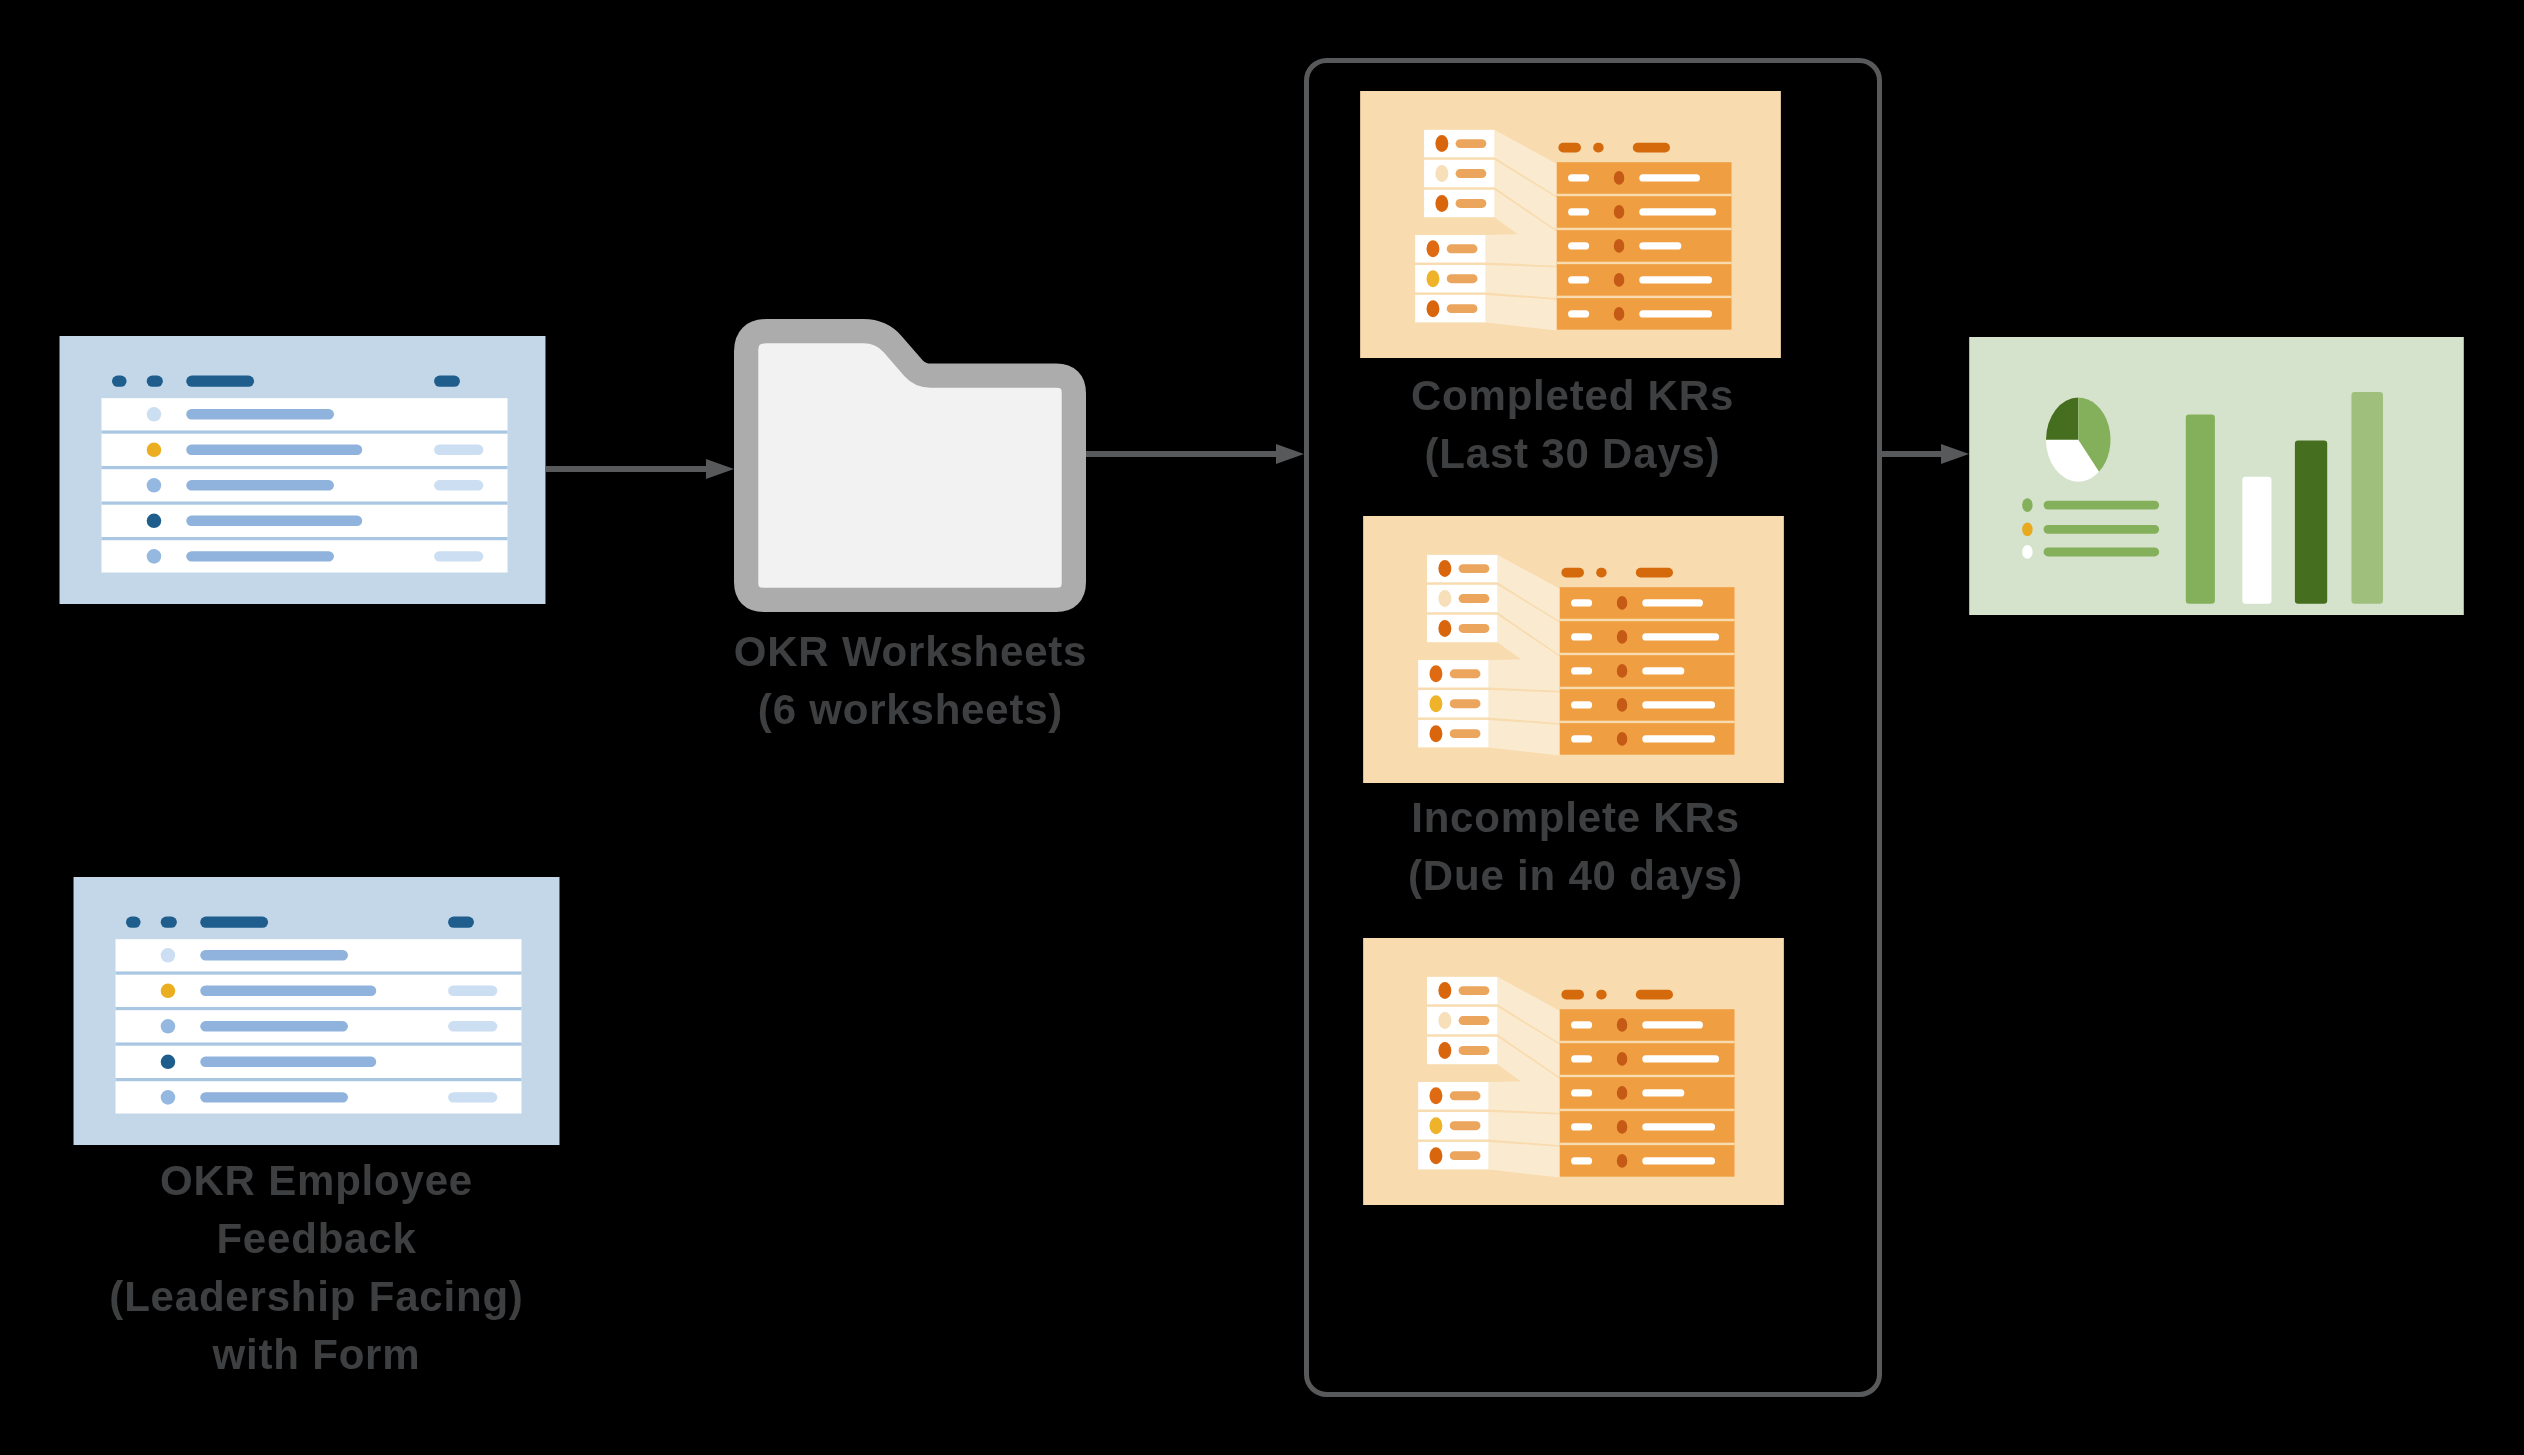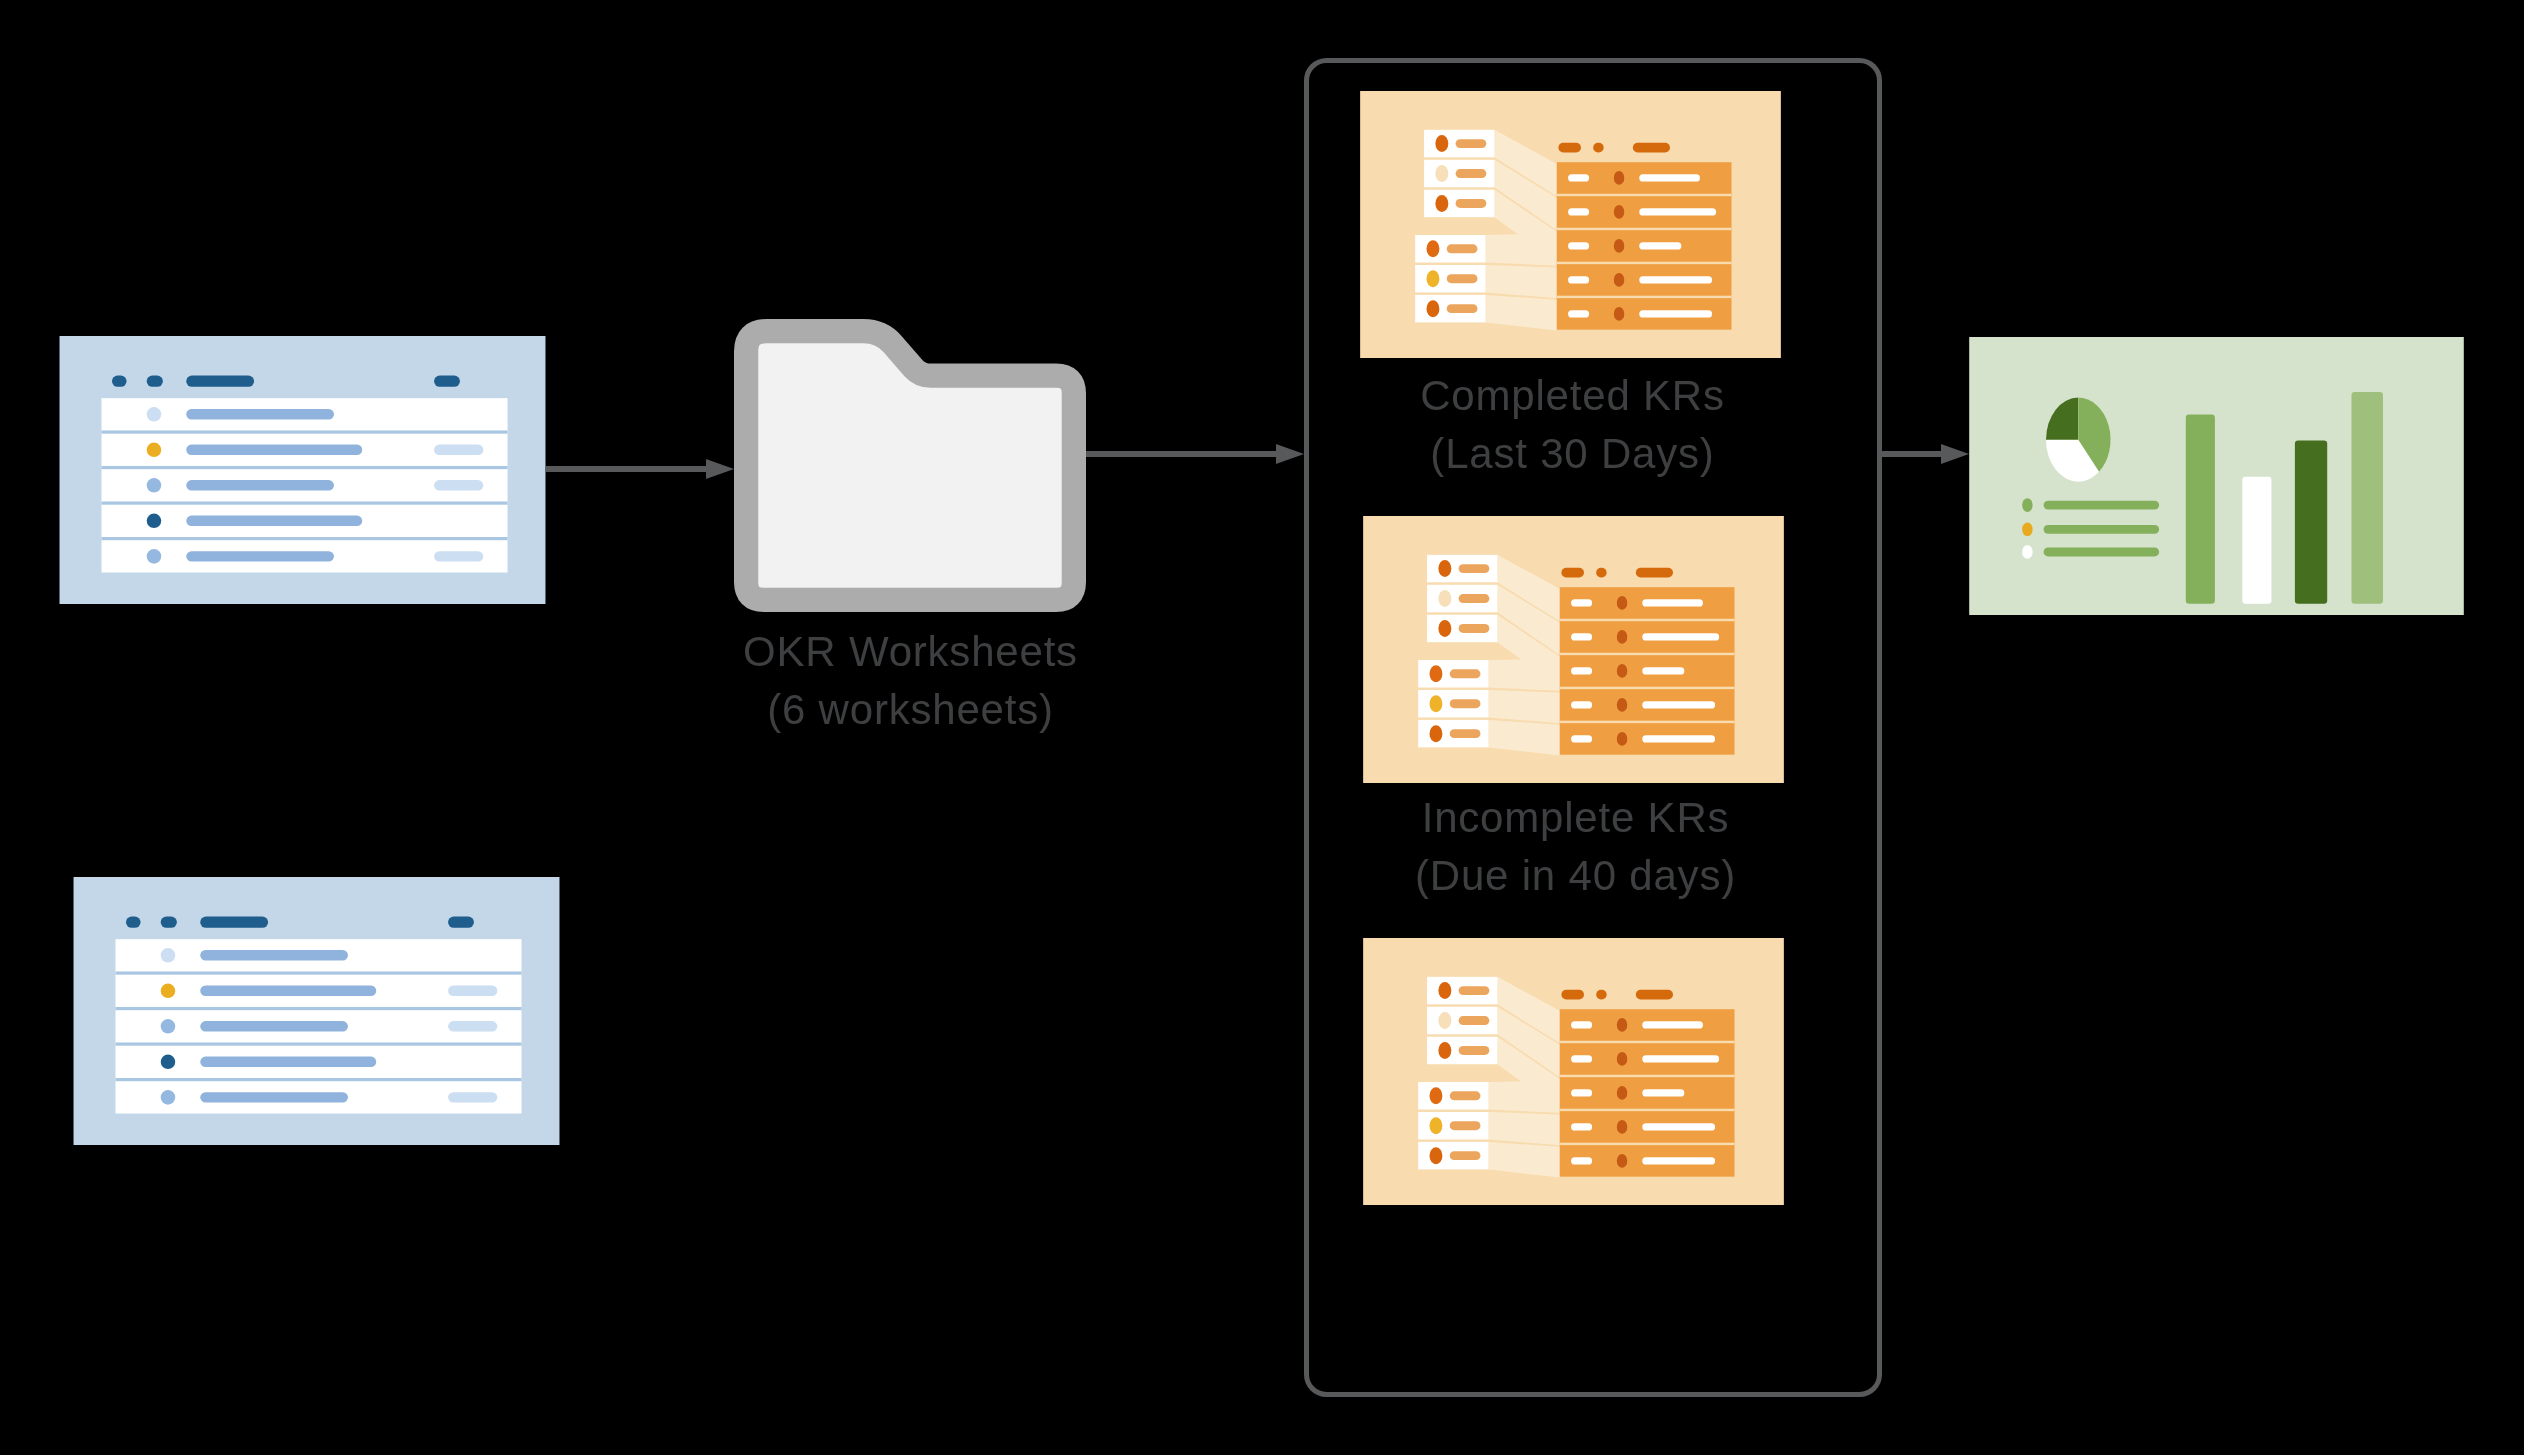--- a/index.html
+++ b/index.html
@@ -1,19 +1,19 @@
 <!DOCTYPE html>
 <html style="--background: #000000; --label-text: #3E3F41; --connector-gray: #58595B; --white: #FFFFFF; --sheet-bg: #C3D7E9; --sheet-dark-blue: #1F5D8D; --sheet-bar-blue: #8FB3DC; --sheet-pale-blue: #CCDEF1; --sheet-light-blue: #95B8E1; --sheet-amber: #EBAE21; --sheet-separator: #A9C7E2; --folder-gray: #ACACAC; --folder-fill: #F2F2F2; --report-bg: #F8DBAE; --report-row-orange: #EF9F42; --report-dark-orange: #D56A0D; --report-row-dot: #C45A15; --report-card-bar: #ECA55C; --report-dot-dark: #D9660D; --report-dot-pale: #F6DFB9; --report-dot-amber: #EFB32A; --report-dot-orange: #E06A12; --dash-bg: #D6E3CC; --dash-green-medium: #85B05B; --dash-green-dark: #456F1E; --dash-green-light: #9FC07C; --dash-amber: #E8A91E;font-size:13px"><head>
 <meta charset="utf-8">
 <style>
   html,body{margin:0;padding:0;background:#000;}
   .scene{position:relative;width:2525px;height:1456px;background:var(--background,#000);overflow:hidden;
          font-family:"Liberation Sans", sans-serif;}
   .icon{position:absolute;display:block;}
-  .label{position:absolute;text-align:center;font-size:42px;line-height:58px;font-weight:400;
+  .label{position:absolute;text-align:center;font-size:42px;line-height:58px;font-weight:700;
          letter-spacing:0.8px;color:var(--label-text,#3E3F41);white-space:pre-line;}
   .panel{position:absolute;left:1304px;top:58px;width:578px;height:1339px;box-sizing:border-box;
          border:5.7px solid var(--connector-gray,#58595B);border-radius:22.6px;}
   .arrow{position:absolute;height:21px;}
   .arrow-line{position:absolute;left:0;right:27px;top:7.3px;height:5.7px;background:var(--connector-gray,#58595B);}
   .arrow-head{position:absolute;right:0;top:0;width:0;height:0;
               border-left:28px solid var(--connector-gray,#58595B);
               border-top:10.5px solid transparent;border-bottom:10.5px solid transparent;}
   .defs-svg{position:absolute;width:0;height:0;overflow:hidden;}
 </style>
@@ -153,20 +153,24 @@
     </defs>
   </svg>
 
   <svg class="icon" viewBox="0 0 602 332" style="left:59px;top:336px;width:487px;height:268px">
       <use href="#icon-sheet"></use>
     </svg>
 
   <svg class="icon" viewBox="0 0 602 332" style="left:73px;top:877px;width:487px;height:268px">
       <use href="#icon-sheet"></use>
     </svg>
+  <div class="label" style="left:73px;top:1152px;width:487px">OKR Employee
+Feedback
+(Leadership Facing)
+with Form</div>
 
   <svg class="icon" viewBox="0 0 435 362" style="left:734px;top:319px;width:352px;height:293px">
       <use href="#icon-folder"></use>
     </svg>
   <div class="label" style="left:668px;top:623px;width:485px">OKR Worksheets
 (6 worksheets)</div>
 
   <div class="panel"></div>
 
   <svg class="icon" viewBox="0 0 520 330" style="left:1360px;top:91px;width:421px;height:267px">

